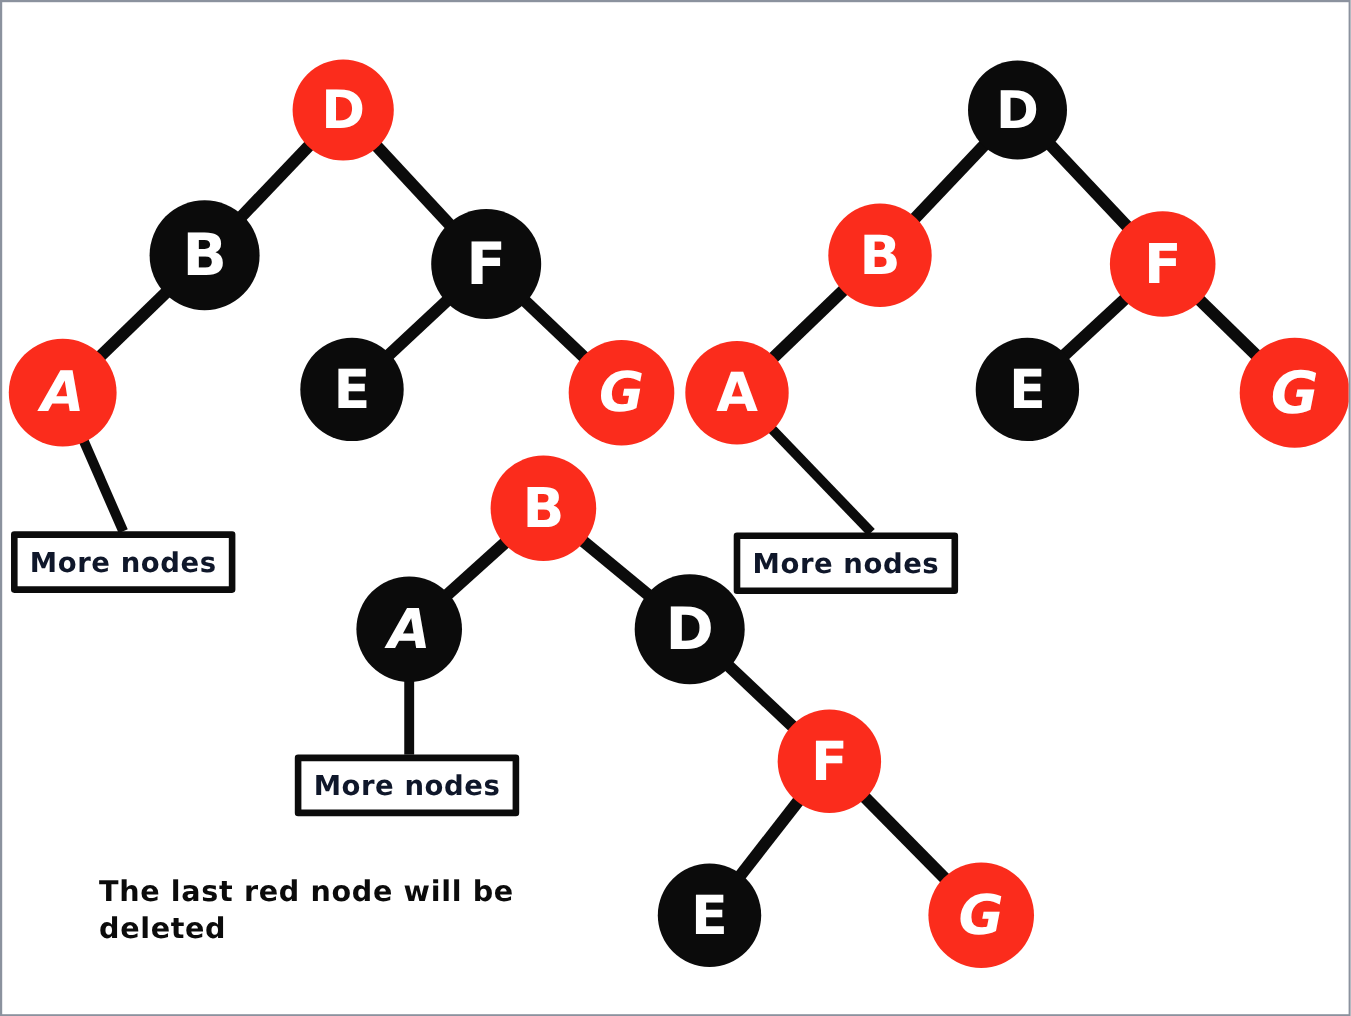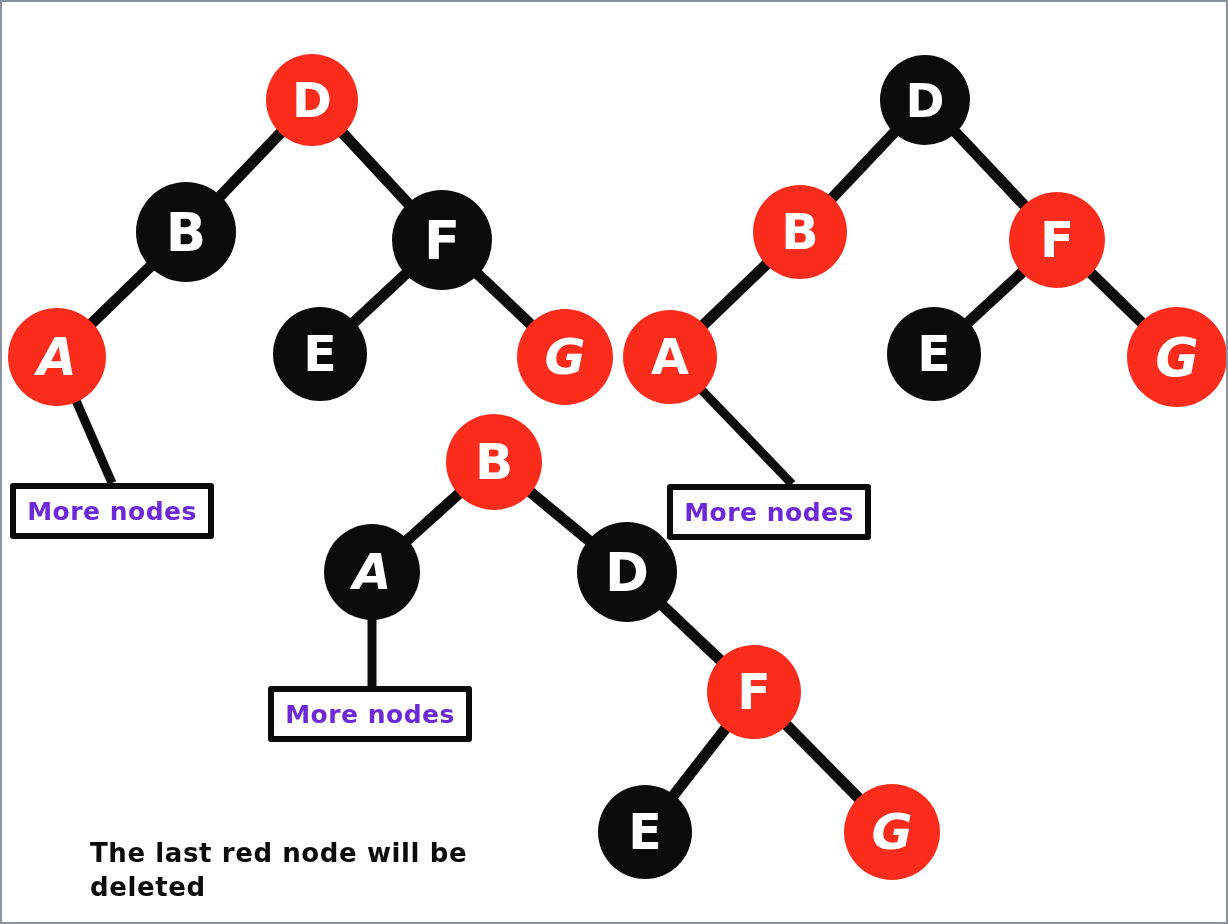--- a/index.html
+++ b/index.html
@@ -49,21 +49,21 @@
     display: flex;
     align-items: center;
     justify-content: center;
     z-index: 4;
     box-sizing: border-box;
   }
   .label-box span {
     font-family: "DejaVu Sans", sans-serif;
     font-weight: bold;
     font-size: 25px;
-    color: #6d28d9;
+    color: #0f172a;
     letter-spacing: 0.5px;
     white-space: nowrap;
   }
   .caption {
     position: absolute;
     font-family: "DejaVu Sans", sans-serif;
     font-weight: bold;
     font-size: 26px;
     line-height: 1.3;
     color: #0b0b0b;
@@ -160,15 +160,15 @@
         <span>More nodes</span>
       </div>
       <div class="label-box" style="left: 665px; top: 482px; width: 204px; height: 56px;">
         <span>More nodes</span>
       </div>
       <div class="label-box" style="left: 266px; top: 684px; width: 204px; height: 56px;">
         <span>More nodes</span>
       </div>
     </div>
 
-  <div class="caption" id="caption" style="left: 88px; top: 835px;">The last red node will be deleted</div>
+  <div class="caption" id="caption" style="left: 88px; top: 793px;">The last red node will be deleted</div>
 
 </div>
 
 </body></html>

